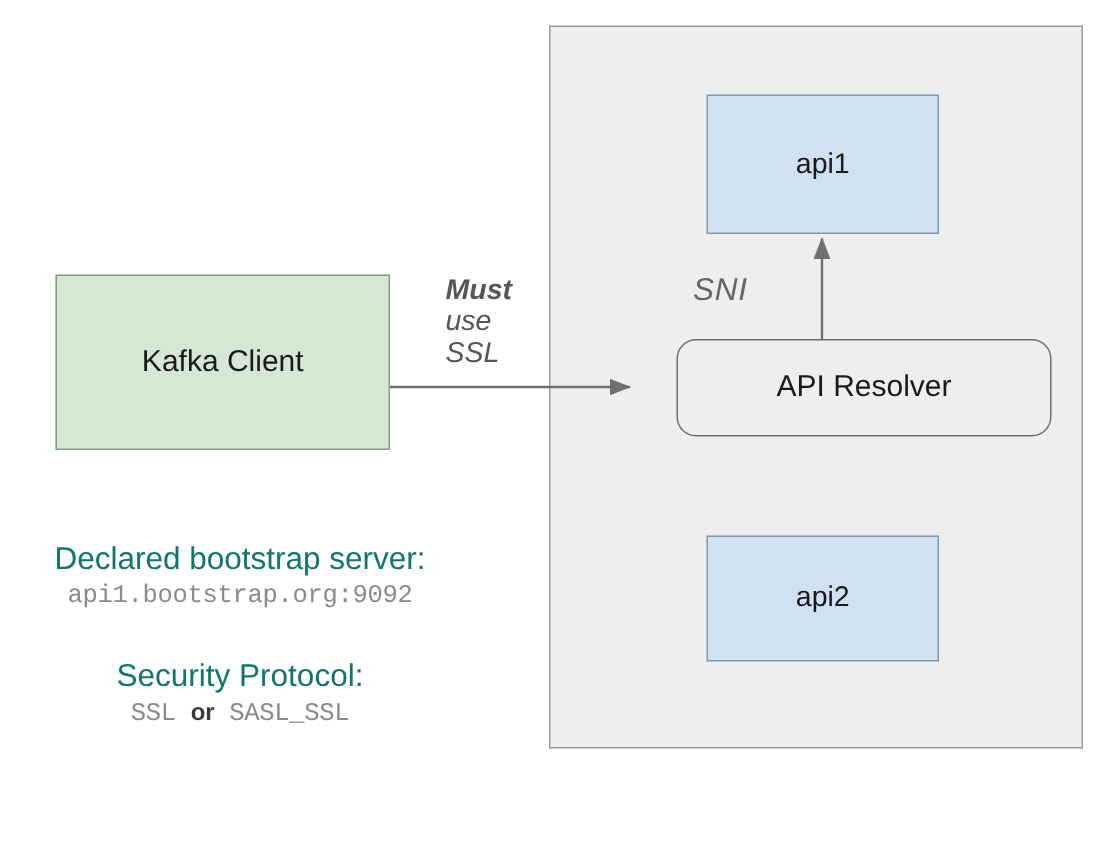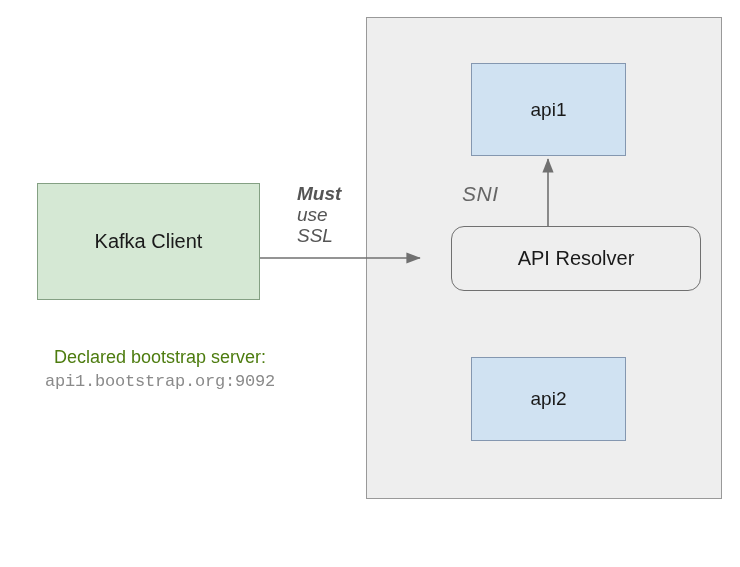--- a/index.html
+++ b/index.html
@@ -129,23 +129,24 @@
   
   .caption-block {
     position: absolute;
     text-align: center;
     white-space: nowrap;
   }
   #bootstrap-caption { left: 0px;  top: 345px; width: 320px; }
   #protocol-caption  { left: 0px;  top: 423px; width: 320px; }
 
   .caption-title {
-    font-size: 18px;
-    color: #4d7c0f;
+    font-size: 21px;
+    color: #0f766e;
     line-height: 24px;
+    margin-top: 16px;
   }
   .caption-mono {
     font-family: "Liberation Mono", monospace;
     font-size: 17px;
     color: #8a8a8a;
     line-height: 26px;
     letter-spacing: -0.2px;
   }
   .mono-tok {
     font-family: "Liberation Mono", monospace;
@@ -201,14 +202,22 @@
 
     <line x1="548" y1="226" x2="548" y2="159" stroke="#707070" stroke-width="1.6" marker-end="url(#arrowhead)"></line>
   </svg>
 
 
   <div id="bootstrap-caption" class="caption-block">
     <div class="caption-title">Declared bootstrap server:</div>
     <div class="caption-mono">api1.bootstrap.org:9092</div>
   </div>
 
+  <div id="protocol-caption" class="caption-block">
+    <div class="caption-title">Security Protocol:</div>
+    <div class="caption-mono">
+      <span class="mono-tok">SSL</span>
+      <span class="or-tok">or</span>
+      <span class="mono-tok">SASL_SSL</span>
+    </div>
+  </div>
 
 </div>
 
 </body></html>

